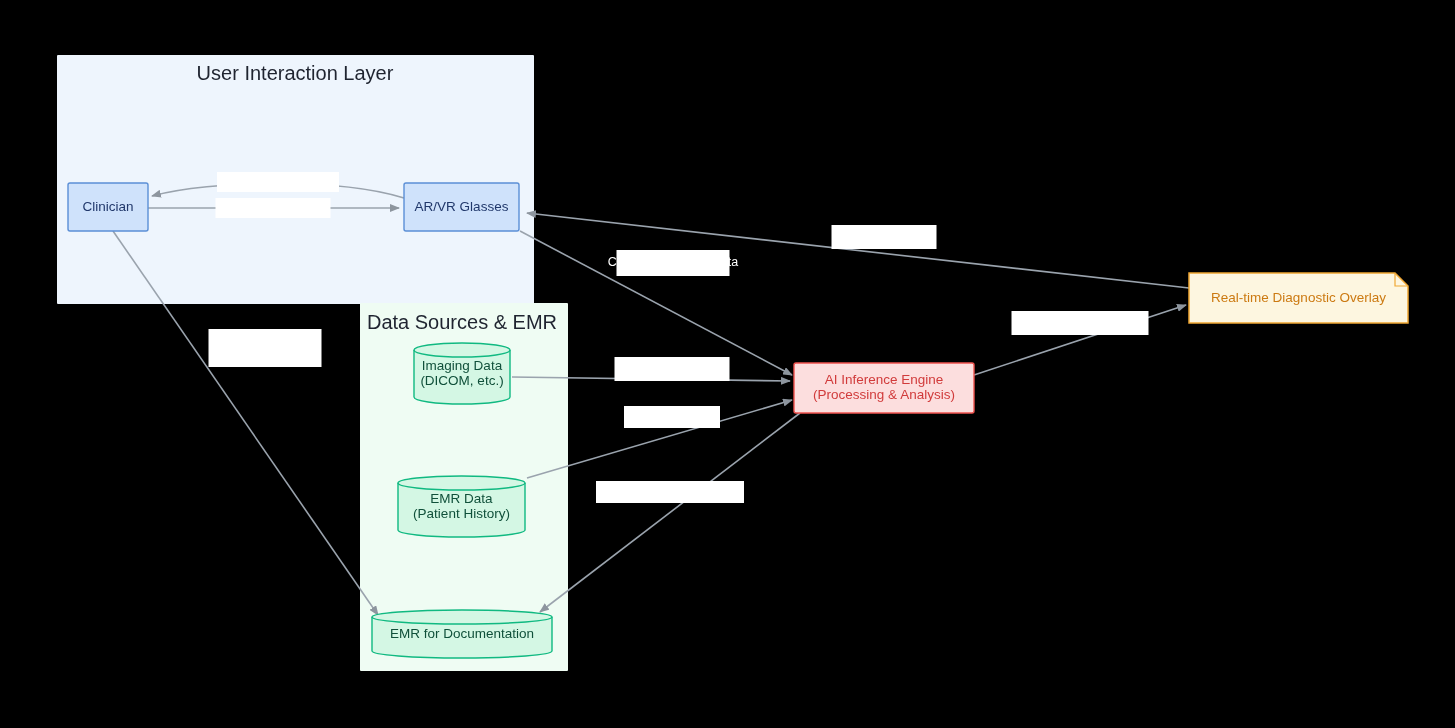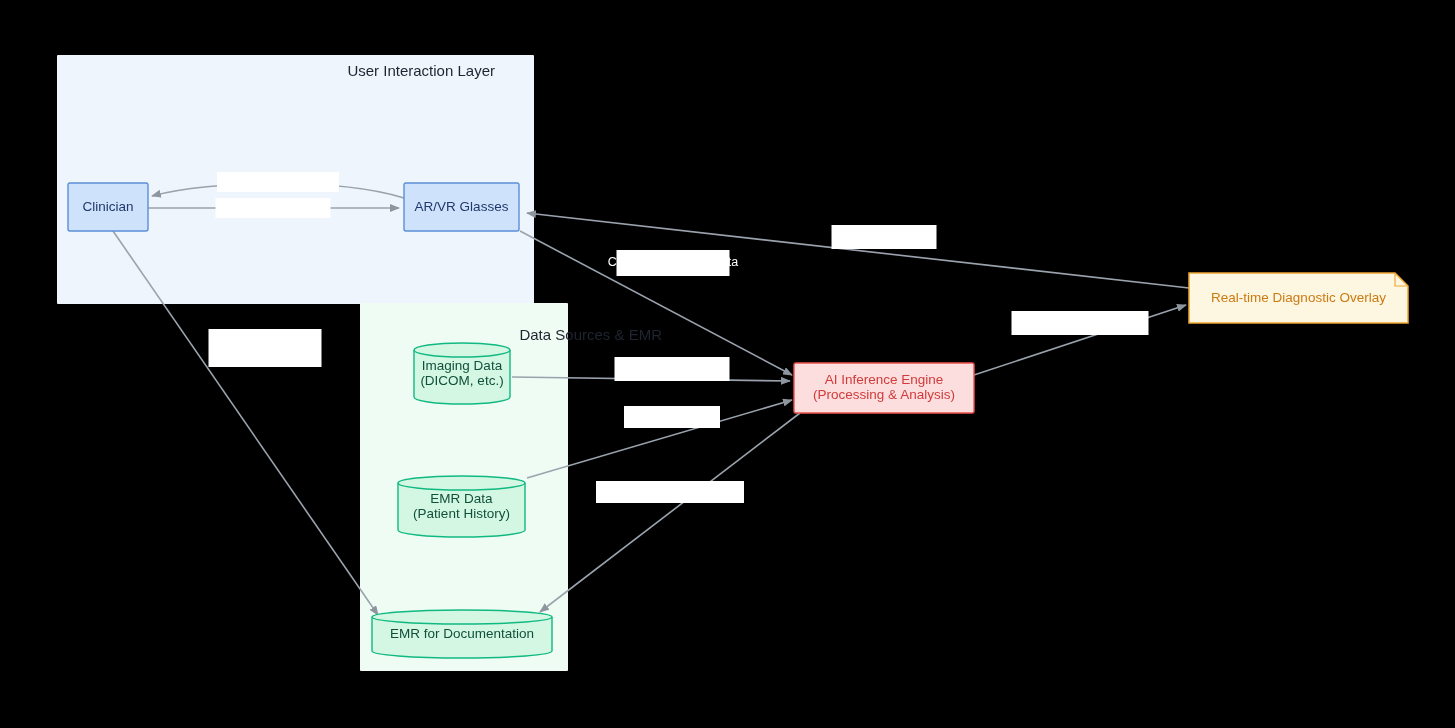--- a/index.html
+++ b/index.html
@@ -16,25 +16,25 @@
     font-family: "Liberation Sans", sans-serif;
   }
   svg.layer {
     position: absolute;
     left: 0; top: 0;
     width: 1455px;
     height: 728px;
   }
   .subgraph-title {
     position: absolute;
-    font-size: 15px;
+    font-size: 20px;
     color: #1f2430;
     font-family: "Liberation Sans", sans-serif;
     white-space: nowrap;
-    text-align: right;
+    text-align: center;
   }
   .node-label {
     font-family: "Liberation Sans", sans-serif;
     font-size: 13.5px;
     text-anchor: middle;
     dominant-baseline: middle;
   }
   .edge-label {
     font-family: "Liberation Sans", sans-serif;
     font-size: 12.5px;
@@ -150,15 +150,15 @@
           <text x="884" y="237" class="edge-label" fill="#ffffff">Renders On</text>
         </g>
         <g>
           <rect x="596" y="481" width="148" height="22" class="edge-label-bg" fill="#ffffff"></rect>
           <text x="670" y="492" class="edge-label" fill="#ffffff">Logs Analysis</text>
         </g>
       </g>
   </svg>
   <div id="subgraph-titles">
       <div class="subgraph-title" style="left: 95px; top: 62px; width: 400px;">User Interaction Layer</div>
-      <div class="subgraph-title" style="left: 262px; top: 326px; width: 400px;">Data Sources &amp; EMR</div>
+      <div class="subgraph-title" style="left: 262px; top: 311px; width: 400px;">Data Sources &amp; EMR</div>
     </div>
 </div>
 
 </body></html>

